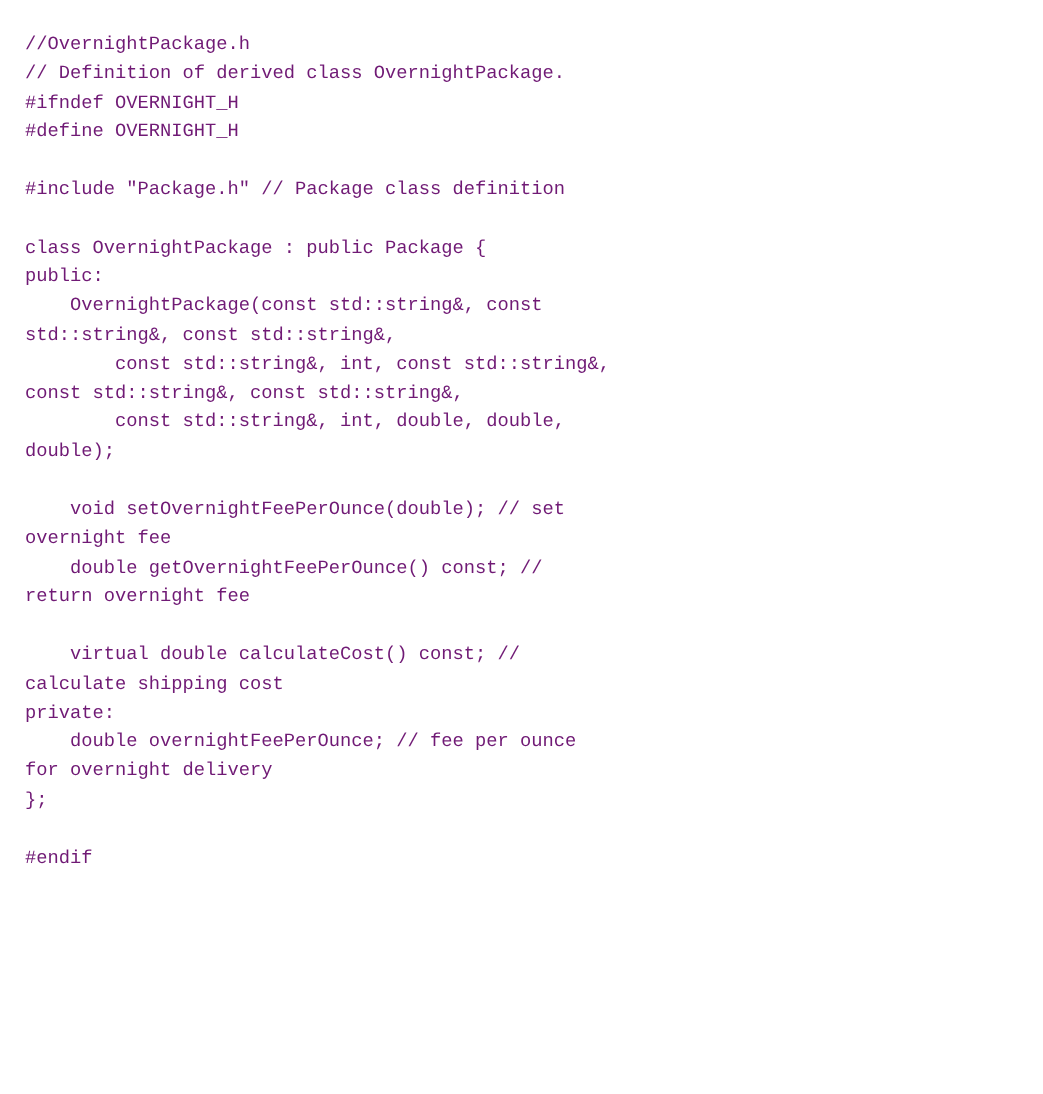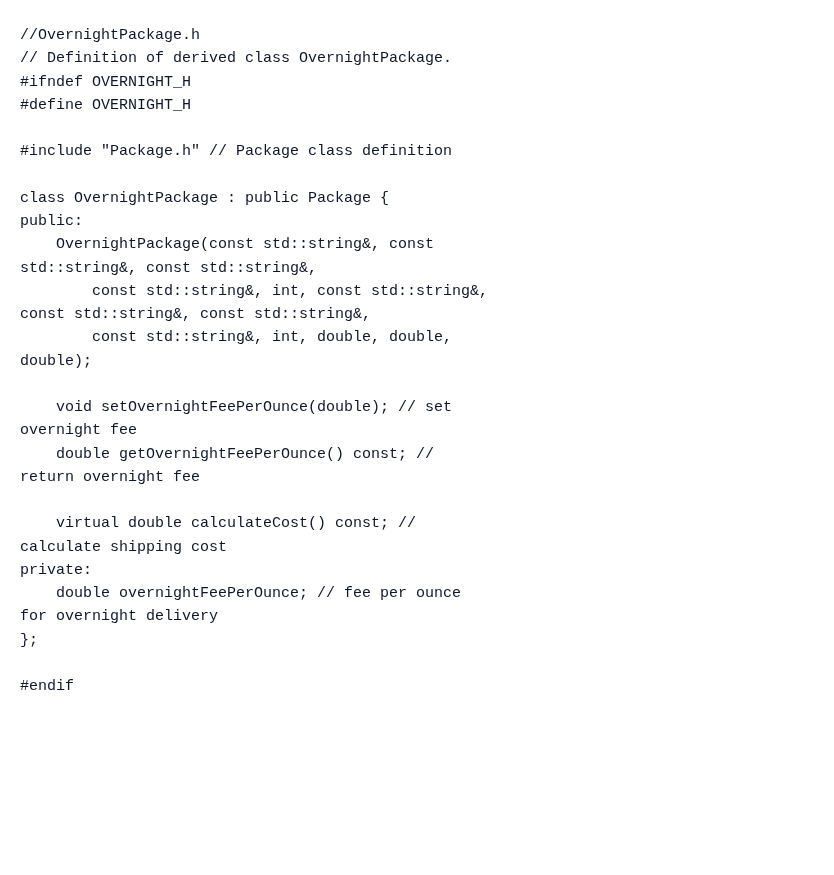--- a/index.html
+++ b/index.html
@@ -18,21 +18,21 @@
     }
 
     .code-container {
       width: 750px;
       min-height: 875px;
       background-color: #ffffff;
       padding: 24px 20px 24px 20px;
       font-family: 'Courier New', Courier, monospace;
       font-size: 15px;
       line-height: 1.55;
-      color: #0f172a;
+      color: #701a75;
       white-space: pre-wrap;
       word-break: break-word;
     }
   </style>
 </head>
 <body>
 
 <div class="code-container">//OvernightPackage.h
 // Definition of derived class OvernightPackage.
 #ifndef OVERNIGHT_H

